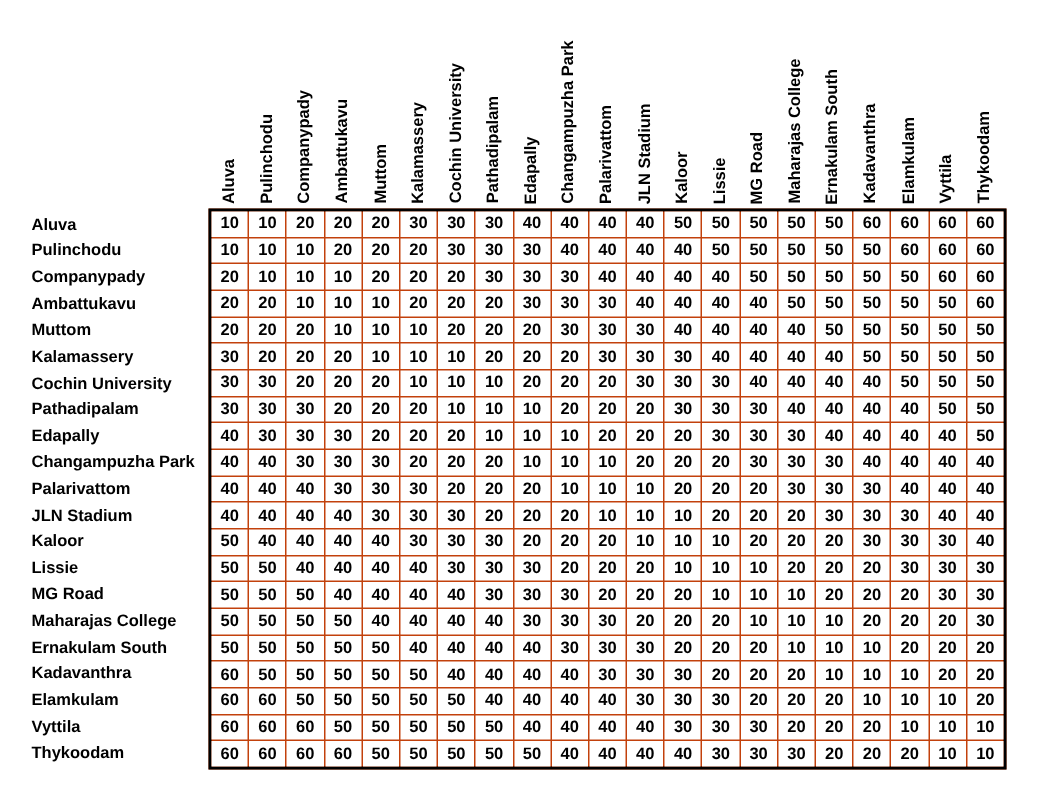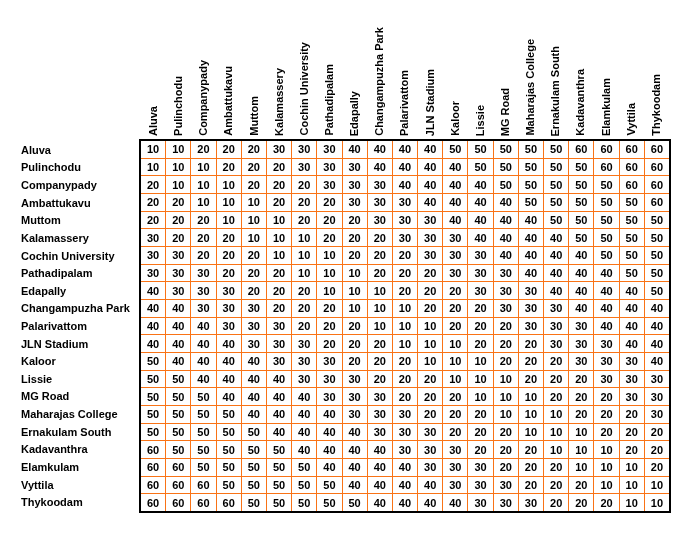--- a/index.html
+++ b/index.html
@@ -31,21 +31,21 @@
   }
   .rlabel {
     display: flex; align-items: center; padding-left: 21px;
     font-size: 11px; font-weight: bold; white-space: nowrap;
   }
 
   
   .grid {
     position: absolute; left: 139px; top: 139px; width: 532px; height: 374px;
     display: grid; grid-template-columns: repeat(21, 1fr); grid-template-rows: repeat(21, 1fr);
-    gap: 1px; background: #f97316; border: 2px solid #000000;
+    gap: 1px; background: #c2410c; border: 2px solid #000000;
   }
   .cell {
     background: #ffffff; display: flex; align-items: center; justify-content: center;
     font-size: 11px; font-weight: bold;
   }
 </style>
 </head>
 <body>
 
 <div class="canvas">

